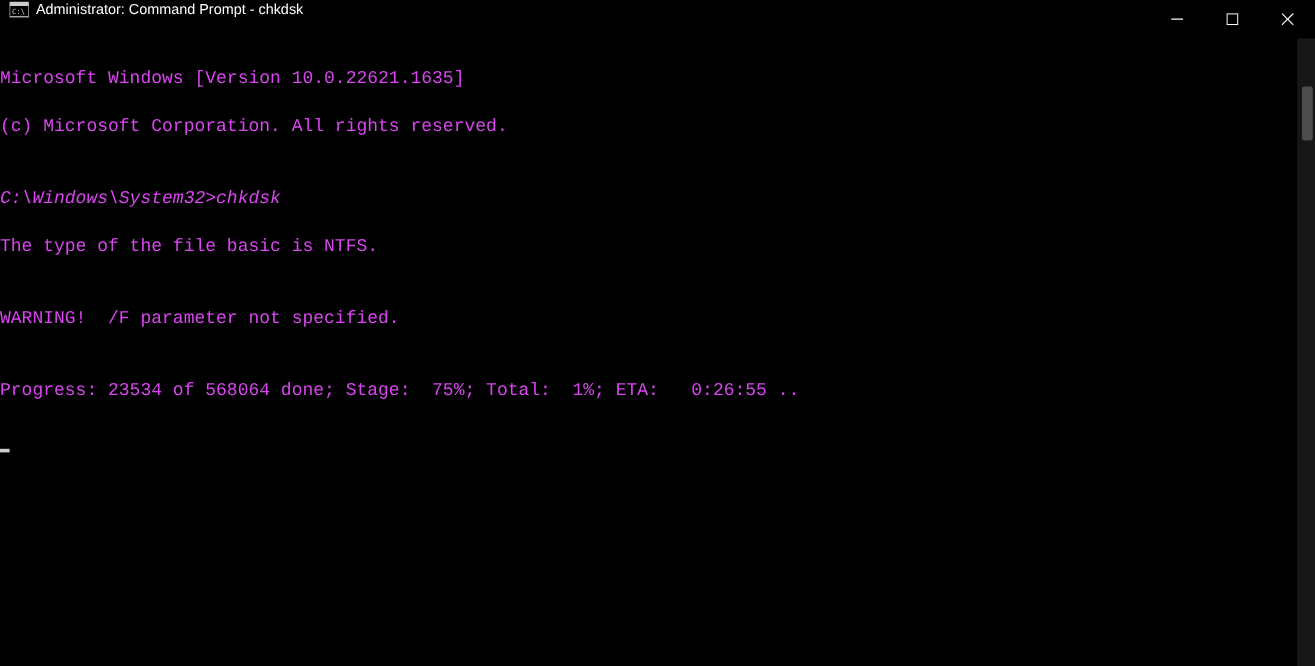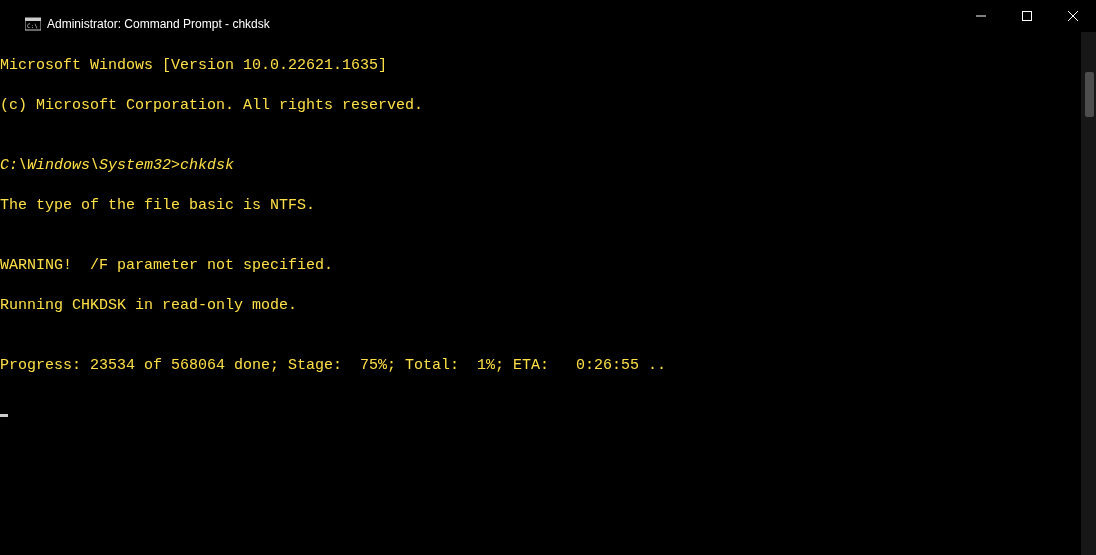--- a/index.html
+++ b/index.html
@@ -12,23 +12,23 @@
       height: 555px;
       background: #000;
       font-family: Consolas, 'Courier New', monospace;
       overflow: hidden;
       position: relative;
     }
     .titlebar {
       height: 32px;
       background: #000;
       display: flex;
-      align-items: flex-end;
+      align-items: flex-start;
       justify-content: space-between;
-      padding-left: 25px;
+      padding-left: 8px;
       color: #fff;
       font-family: 'Segoe UI', Tahoma, sans-serif;
       font-size: 12px;
     }
     .titlebar-left {
       display: flex;
       align-items: center;
       gap: 6px;
     }
     .app-icon {
@@ -54,21 +54,21 @@
       justify-content: center;
       color: #fff;
       cursor: pointer;
     }
     .window-control svg {
       width: 10px;
       height: 10px;
     }
     .terminal {
       padding: 4px 0 0 0;
-      color: #fde047;
+      color: #d946ef;
       font-size: 15px;
       line-height: 20px;
       white-space: pre;
       font-family: Consolas, 'Courier New', monospace;
       position: relative;
       height: calc(555px - 32px);
     }
     .terminal-line {
       display: block;
     }
@@ -138,21 +138,20 @@
 </div>
 
 <div class="terminal">
 <span class="terminal-line">Microsoft Windows [Version 10.0.22621.1635]</span>
 <span class="terminal-line">(c) Microsoft Corporation. All rights reserved.</span>
 <span class="terminal-line"></span>
 <span class="prompt-line"><span>C:\Windows\System32&gt;</span><span>chkdsk</span></span>
 <span class="terminal-line">The type of the file basic is NTFS.</span>
 <span class="terminal-line"></span>
 <span class="terminal-line">WARNING!  /F parameter not specified.</span>
-<span class="terminal-line">Running CHKDSK in read-only mode.</span>
 <span class="terminal-line"></span>
 <span class="terminal-line">Progress: 23534 of 568064 done; Stage:  75%; Total:  1%; ETA:   0:26:55 ..</span>
 <span class="cursor"></span>
 </div>
 
 <div class="scrollbar-track">
   <div class="scrollbar-thumb"></div>
 </div>
 
 </body></html>

